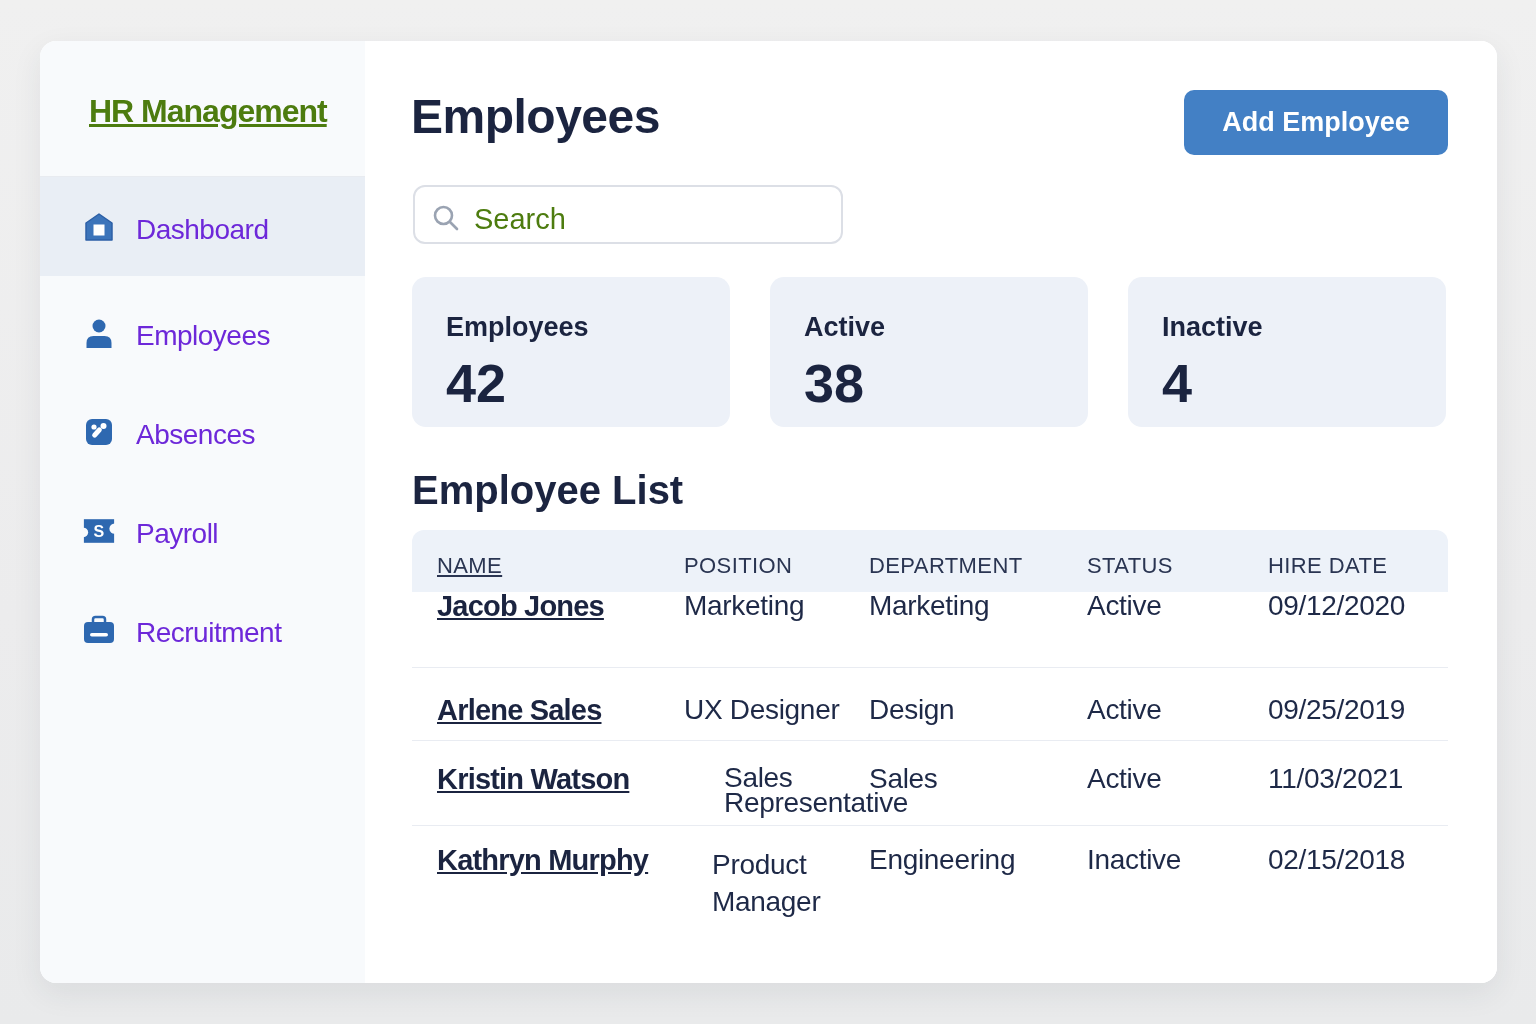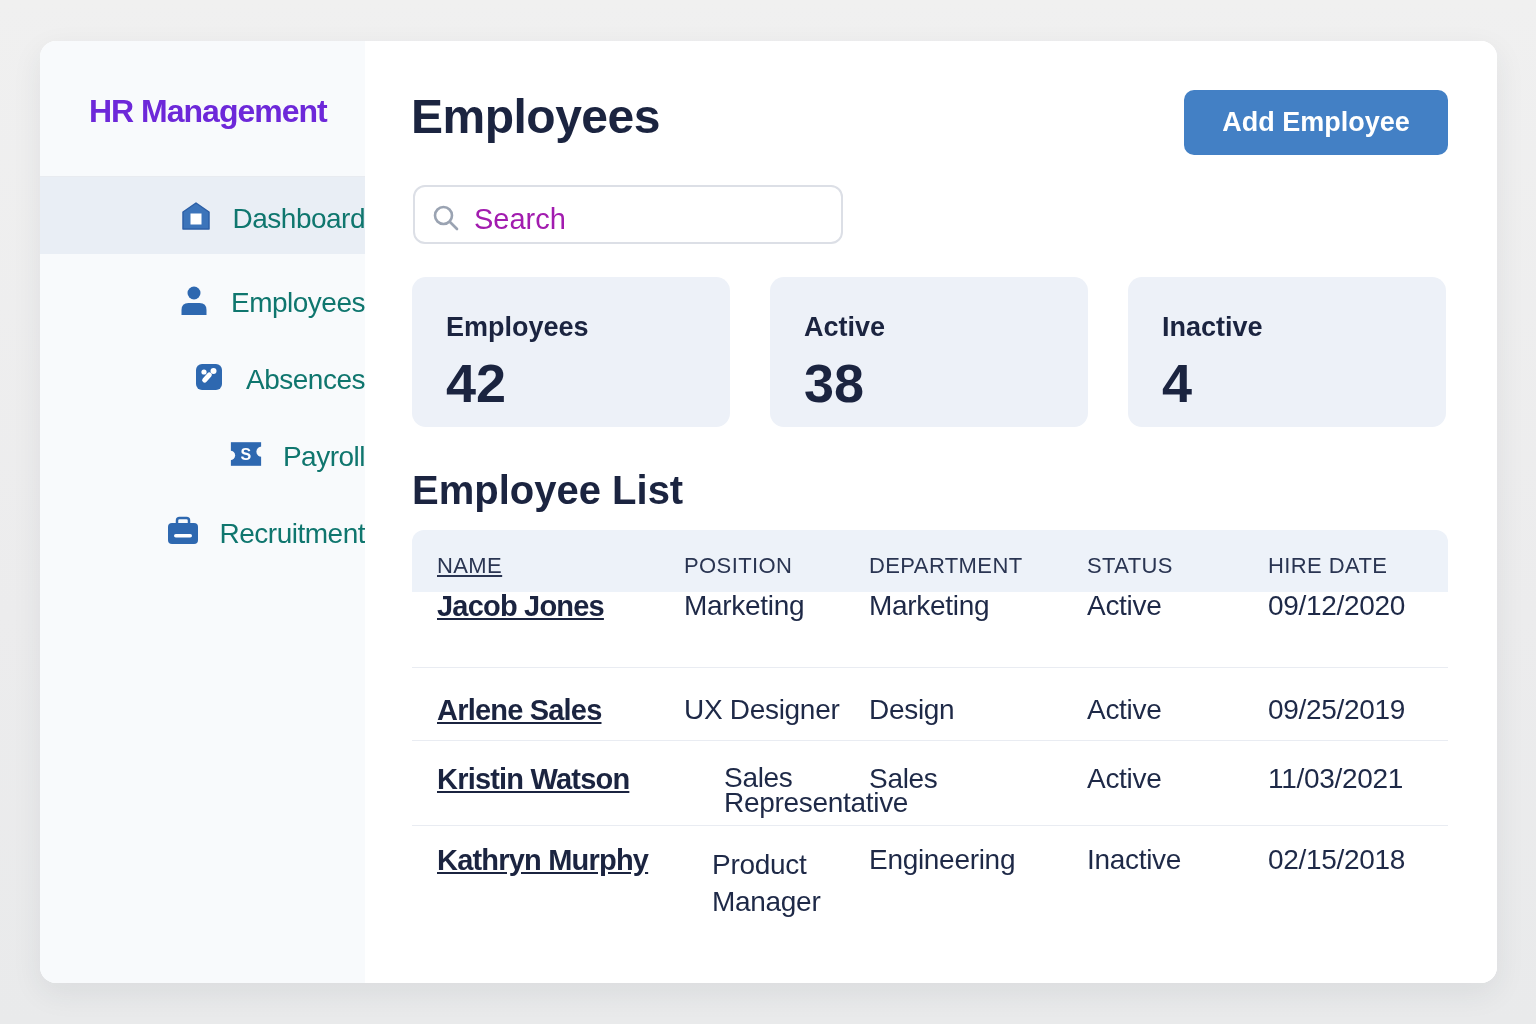--- a/index.html
+++ b/index.html
@@ -13,25 +13,25 @@
   }
   
   .sidebar {
     position:absolute; left:0; top:0; width:325px; height:100%;
     background:#f8fafc;
   }
   .side-head {
     height:136px; display:flex; align-items:center; padding-left:49px; padding-top:6px;
     border-bottom:1px solid #e8ebf0;
   }
-  .side-head h2 { font-size:32px; font-weight:bold; color:#6d28d9; letter-spacing:-1px; }
+  .side-head h2 { font-size:32px; font-weight:bold; color:#4d7c0f; letter-spacing:-1px;text-decoration:underline; }
   .nav { }
   .nav-item {
-    height:77px; display:flex; align-items:center; padding-left:42px;
-    color:#0f766e; font-size:28px; font-weight:500; letter-spacing:-0.5px;justify-content:flex-end;
+    height:99px; display:flex; align-items:center; padding-left:42px;
+    color:#6d28d9; font-size:28px; font-weight:500; letter-spacing:-0.5px;
   }
   .nav-item.active { background:#e9eef5; margin-bottom:7px; }
   .nav-item .ic { width:34px; height:34px; margin-right:20px; flex:0 0 auto; display:flex; align-items:center; justify-content:center; }
   .nav-item .lb { margin-top:6px; }
   
   .main { position:absolute; left:325px; top:0; width:1132px; height:100%; background:#fff; }
   h1.title {
     position:absolute; left:46px; top:48px;
     font-size:48px; font-weight:bold; color:#1b2440; letter-spacing:-0.5px;
   }
@@ -39,21 +39,21 @@
     position:absolute; left:819px; top:49px; width:264px; height:65px;
     background:#4380c5; border-radius:10px; color:#ffffff;
     font-size:27px; font-weight:bold; display:flex; align-items:center; justify-content:center;
   }
   .search {
     position:absolute; left:48px; top:144px; width:430px; height:59px;
     background:#fff; border:2px solid #dcdfe6; border-radius:12px;
     display:flex; align-items:center; padding-left:16px;
   }
   .search .mag { margin-right:13px; margin-top:6px; }
-  .search .ph { color:#a21caf; font-size:29px; margin-top:9px; }
+  .search .ph { color:#4d7c0f; font-size:29px; margin-top:9px; }
   .stats { position:absolute; left:47px; top:236px; width:1036px; display:flex; gap:40px; }
   .stat {
     width:318px; height:150px; background:#edf1f8; border-radius:14px;
     padding:35px 0 0 34px;
   }
   .stat .lbl { font-size:27px; font-weight:600; color:#1b2440; }
   .stat .num { font-size:54px; font-weight:bold; color:#1b2440; margin-top:9px; letter-spacing:0; }
   h2.listtitle {
     position:absolute; left:47px; top:427px;
     font-size:40px; font-weight:bold; color:#1b2440;

